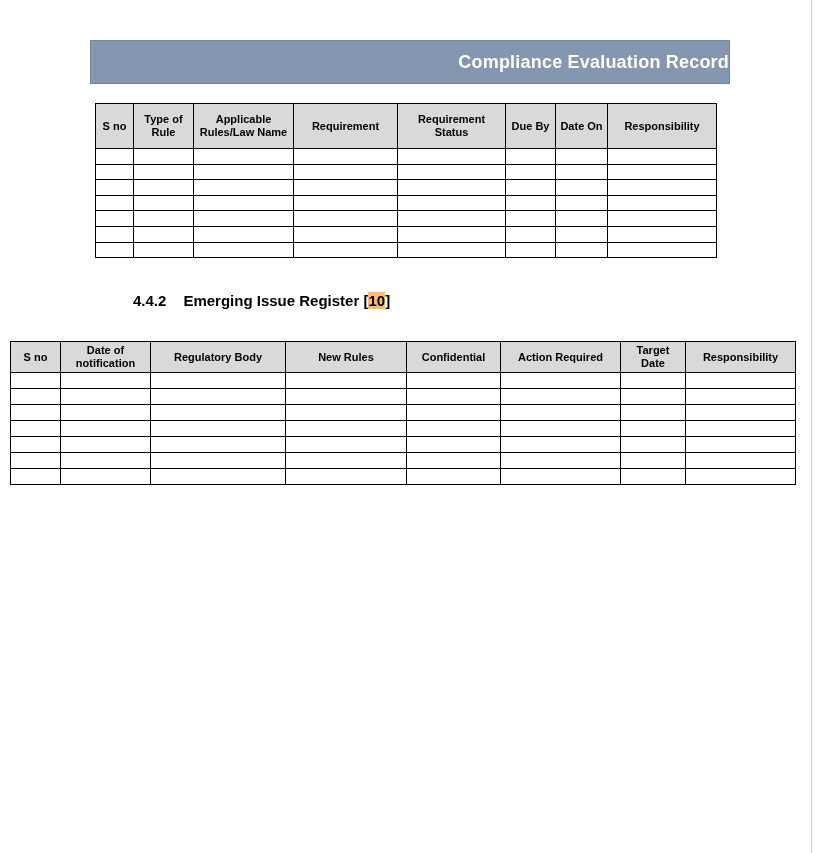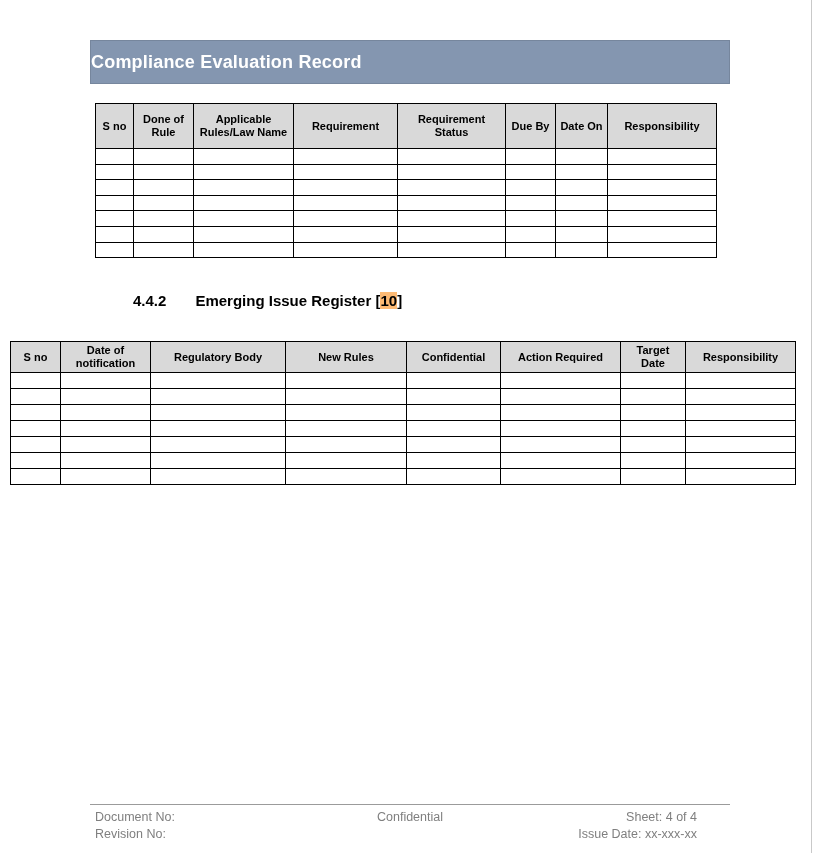--- a/index.html
+++ b/index.html
@@ -24,21 +24,21 @@
   }
   
   .title-bar {
     position: absolute;
     left: 90px; top: 40px;
     width: 640px; height: 44px;
     background: #8496B0;
     border: 1px solid #76869d;
     display: flex;
     align-items: center;
-    justify-content: flex-start;
+    justify-content: flex-end;
   }
   .title-bar .title-text {
     color: #ffffff;
     font-weight: bold;
     font-size: 18px;
     letter-spacing: 0.2px;
   }
   
   table {
     border-collapse: collapse;
@@ -67,21 +67,21 @@
   .compliance-table th { height: 45px; }
   .compliance-table td { height: 15.6px; }
 
   .section-heading {
     position: absolute;
     left: 133px; top: 292px;
     font-size: 15px;
     font-weight: bold;
     white-space: nowrap;
   }
-  .section-heading .heading-number { margin-right: 29px; }
+  .section-heading .heading-number { margin-right: 17px; }
   .section-heading .hl {
     background: #fdba74;
   }
 
   .emerging-table {
     position: absolute;
     left: 10px; top: 341px;
     width: 785px;
   }
   .emerging-table th { height: 30px; }
@@ -124,21 +124,21 @@
         <col style="width:100px">
         <col style="width:104px">
       <col style="width:108px">
         <col style="width:50px">
         <col style="width:52px">
         <col style="width:109px">
     </colgroup>
     <thead>
       <tr>
           <th>S no</th>
-          <th>Done of Rule</th>
+          <th>Type of Rule</th>
           <th>Applicable Rules/Law Name</th>
           <th>Requirement</th>
           <th>Requirement Status</th>
           <th>Due By</th>
           <th>Date On</th>
           <th>Responsibility</th>
         </tr>
     </thead>
     <tbody>
         <tr>
@@ -308,26 +308,14 @@
           <td></td>
           <td></td>
           <td></td>
           <td></td>
           <td></td>
           <td></td>
         </tr>
       </tbody>
   </table>
 
-  <div class="footer">
-    <div class="footer-row">
-      <span class="footer-left">Document No:</span>
-      <span class="footer-center">Confidential</span>
-      <span class="footer-right">Sheet: 4 of 4</span>
-    </div>
-    <div class="footer-row">
-      <span class="footer-left">Revision No:</span>
-      <span class="footer-center"></span>
-      <span class="footer-right">Issue Date: xx-xxx-xx</span>
-    </div>
-  </div>
 
 </div>
 
 </body></html>

